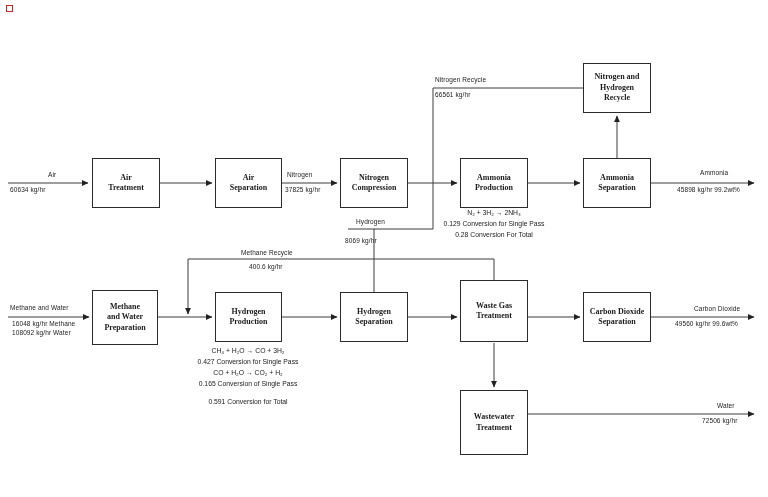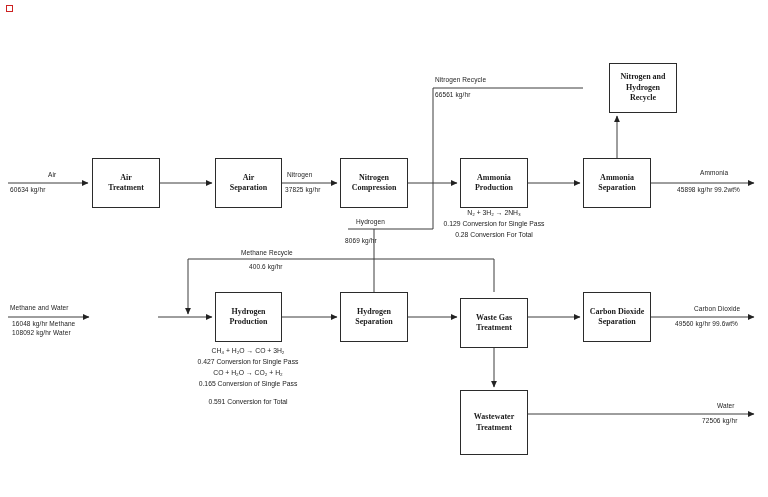--- a/index.html
+++ b/index.html
@@ -55,28 +55,31 @@
   <div class="box" style="left:92px;top:158px;width:68px;height:50px">Air
 Treatment</div>
   <div class="box" style="left:215px;top:158px;width:67px;height:50px">Air
 Separation</div>
   <div class="box" style="left:340px;top:158px;width:68px;height:50px">Nitrogen
 Compression</div>
   <div class="box" style="left:460px;top:158px;width:68px;height:50px">Ammonia
 Production</div>
   <div class="box" style="left:583px;top:158px;width:68px;height:50px">Ammonia
 Separation</div>
-  <div class="box" style="left:609px;top:63px;width:68px;height:50px">Nitrogen and
+  <div class="box" style="left:583px;top:63px;width:68px;height:50px">Nitrogen and
 Hydrogen
 Recycle</div>
+  <div class="box" style="left:92px;top:290px;width:66px;height:55px">Methane
+and Water
+Preparation</div>
   <div class="box" style="left:215px;top:292px;width:67px;height:50px">Hydrogen
 Production</div>
   <div class="box" style="left:340px;top:292px;width:68px;height:50px">Hydrogen
 Separation</div>
-  <div class="box" style="left:460px;top:298px;width:68px;height:50px">Waste Gas
+  <div class="box" style="left:460px;top:280px;width:68px;height:62px">Waste Gas
 Treatment</div>
   <div class="box" style="left:583px;top:292px;width:68px;height:50px">Carbon Dioxide
 Separation</div>
   <div class="box" style="left:460px;top:390px;width:68px;height:65px">Wastewater
 Treatment</div>
 
   <div class="lbl" style="left:48px;top:171px">Air</div>
   <div class="lbl" style="left:10px;top:186px">60634 kg/hr</div>
 
   <div class="lbl" style="left:287px;top:171px">Nitrogen</div>

